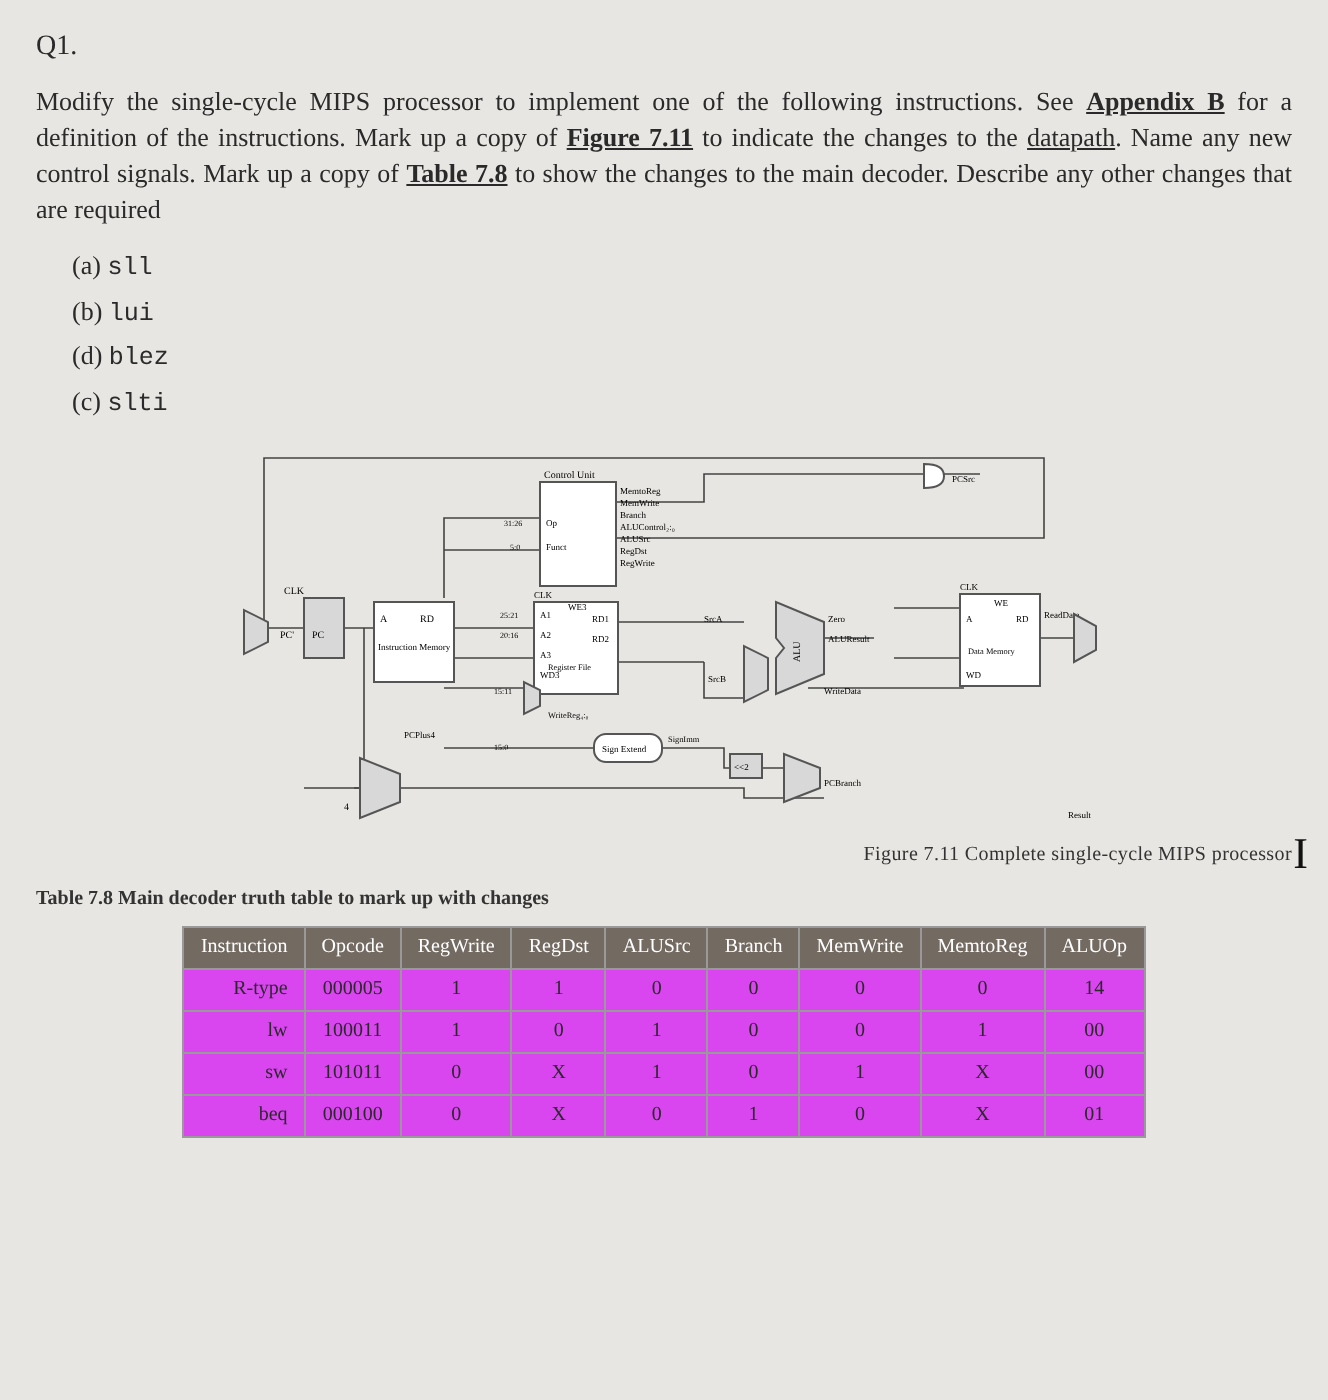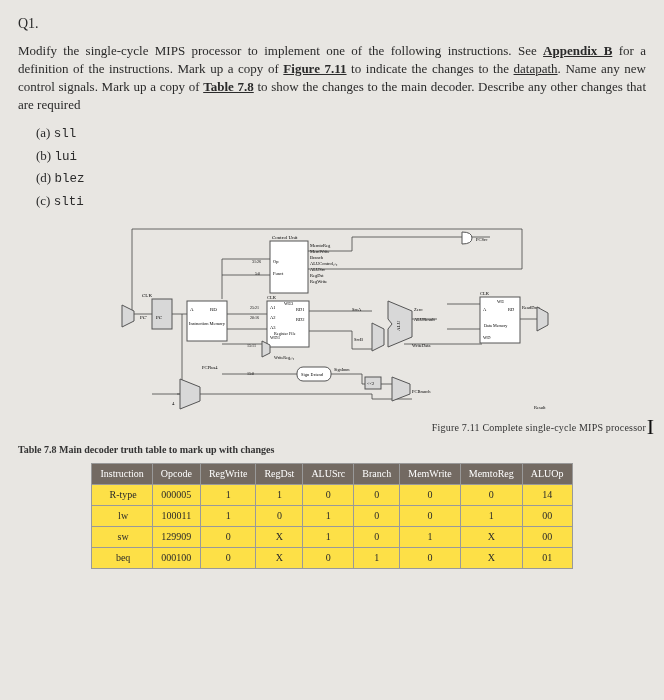--- a/index.html
+++ b/index.html
@@ -19,31 +19,31 @@
     .underline { text-decoration: underline; }
     .options { margin: 6px 0 8px 18px; }
     .opt { margin-bottom: 3px; }
     .opt .code { font-family: 'Courier New', monospace; font-size: 12.5px; }
     .fig-wrap { margin: 4px auto 0; text-align: center; }
     .fig-svg { width: 480px; height: 200px; margin: 0 auto; display: block; }
     .fig-caption { font-size: 10px; font-weight: normal; color: #333; text-align: right; margin-top: 2px; letter-spacing: .2px; }
     .table-caption { font-size: 10px; font-weight: bold; color: #333; margin-top: 8px; }
     table.decoder {
       border-collapse: collapse; margin: 6px auto 0; font-size: 10px;
-      background: #fde047;
+      background: #d946ef;
     }
     table.decoder th, table.decoder td {
       border: 1px solid #999; padding: 3px 8px; text-align: center;
       min-width: 46px;
     }
     table.decoder th {
       background: #736a62; color: #fff; font-weight: normal;
       font-size: 10px;
     }
-    table.decoder td.left { text-align: center; padding-left: 10px; }
+    table.decoder td.left { text-align: right; padding-left: 10px; }
     .cursor-caret {
       position: absolute; right: 10px; top: 412px;
       font-family: serif; font-size: 22px; color: #111;
     }
   </style>
 </head>
 <body>
 
 <div class="q-title">Q1.</div>
 
@@ -208,21 +208,21 @@
       <td>1</td>
       <td>0</td>
       <td>1</td>
       <td>0</td>
       <td>0</td>
       <td>1</td>
       <td>00</td>
     </tr>
     <tr>
       <td class="left">sw</td>
-      <td>129909</td>
+      <td>101011</td>
       <td>0</td>
       <td>X</td>
       <td>1</td>
       <td>0</td>
       <td>1</td>
       <td>X</td>
       <td>00</td>
     </tr>
     <tr>
       <td class="left">beq</td>

